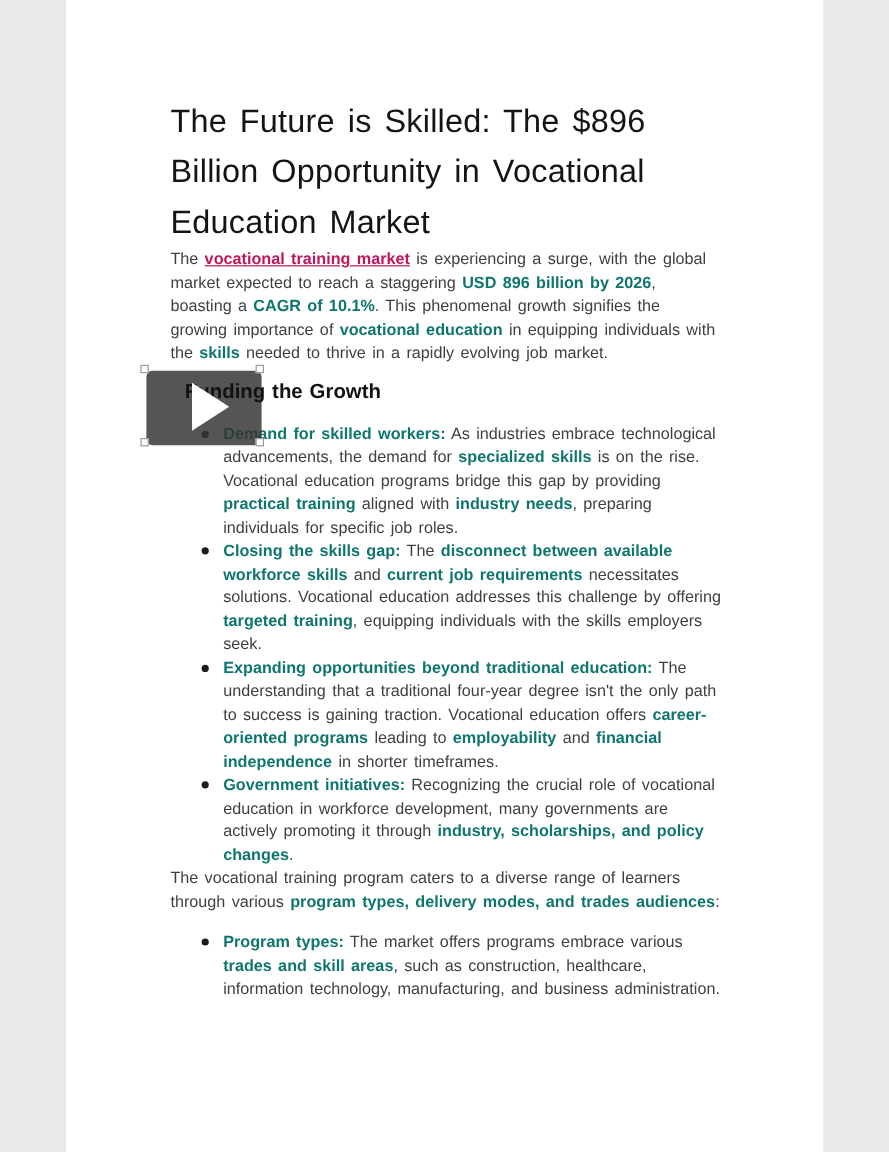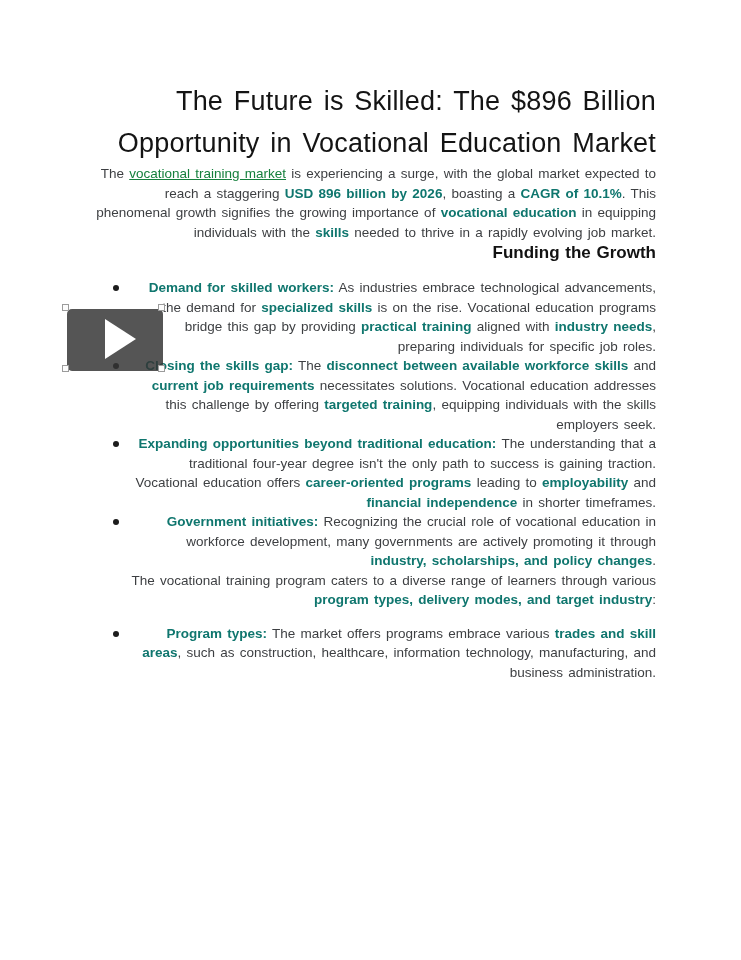--- a/index.html
+++ b/index.html
@@ -1,23 +1,22 @@
 <!DOCTYPE html>
 <html><head>
 <meta charset="utf-8">
 <style>
   html,body { margin:0; padding:0; background:#e9e9e9; }
   .page {
     position:relative;
-    width:741px; height:960px;
+    width:631px; height:960px;
     margin:0 auto;
     background:#ffffff;
     font-family:"Liberation Sans", sans-serif;
     overflow:hidden;
-    text-align:right;
   }
   .content { padding:0 85px 0 87px; }
 
   .doc-title {
     margin:0; padding-top:80px;
     font-size:27px; line-height:42px;
     font-weight:400; color:#141414;
     word-spacing:3px; letter-spacing:0.2px;
     max-width:572px;
   }
@@ -25,26 +24,26 @@
   p.body, ul.bullets li {
     font-size:13.5px; line-height:19.5px;
     color:#3d3f42; word-spacing:1.5px;
     margin:0;
   }
   .intro { margin-top:17px; max-width:570px; }
   .lead  { margin-top:15px; max-width:570px; }
 
   .b { font-weight:700; color:#0f766e; }
   a.link {
-    color:#15803d; font-weight:400;
+    color:#be185d; font-weight:700;
     text-decoration:underline; cursor:pointer;
   }
 
   h2.section-heading {
-    margin:0; font-size:17px; line-height:22px;
+    margin:12px; font-size:17px; line-height:22px;
     font-weight:700; color:#121212;
     position:relative; z-index:3;
     word-spacing:1px;
   }
   .sh1 { margin-top:18px; }
   .sh2 { margin-top:12px; }
 
   ul.bullets {
     margin:14px 0 0 0; padding:0 0 0 44px;
     list-style:none; max-width:526px;
@@ -98,21 +97,21 @@
 
 
     <ul class="bullets">
       <li><span class="b">Demand for skilled workers:</span><span> As industries embrace technological advancements, the demand for </span><span class="b">specialized skills</span><span> is on the rise. Vocational education programs bridge this gap by providing </span><span class="b">practical training</span><span> aligned with </span><span class="b">industry needs</span><span>, preparing individuals for specific job roles.</span></li>
       <li><span class="b">Closing the skills gap:</span><span> The </span><span class="b">disconnect between available workforce skills</span><span> and </span><span class="b">current job requirements</span><span> necessitates solutions. Vocational education addresses this challenge by offering </span><span class="b">targeted training</span><span>, equipping individuals with the skills employers seek.</span></li>
       <li><span class="b">Expanding opportunities beyond traditional education:</span><span> The understanding that a traditional four-year degree isn't the only path to success is gaining traction. Vocational education offers </span><span class="b">career-oriented programs</span><span> leading to </span><span class="b">employability</span><span> and </span><span class="b">financial independence</span><span> in shorter timeframes.</span></li>
       <li><span class="b">Government initiatives:</span><span> Recognizing the crucial role of vocational education in workforce development, many governments are actively promoting it through </span><span class="b">industry, scholarships, and policy changes</span><span>.</span></li>
     </ul>
 
 
-    <p class="body lead"><span>The vocational training program caters to a diverse range of learners through various </span><span class="b">program types, delivery modes, and target industry</span><span>:</span></p>
+    <p class="body lead"><span>The vocational training program caters to a diverse range of learners through various </span><span class="b">program types, delivery modes, and trades audiences</span><span>:</span></p>
 
     <ul class="bullets">
       <li><span class="b">Program types:</span><span> The market offers programs embrace various </span><span class="b">trades and skill areas</span><span>, such as construction, healthcare, information technology, manufacturing, and business administration.</span></li>
     </ul>
 
   </div>
 
   <div class="video-overlay"></div>
   <div class="play-triangle"></div>
   <div class="handle h-tl"></div>

